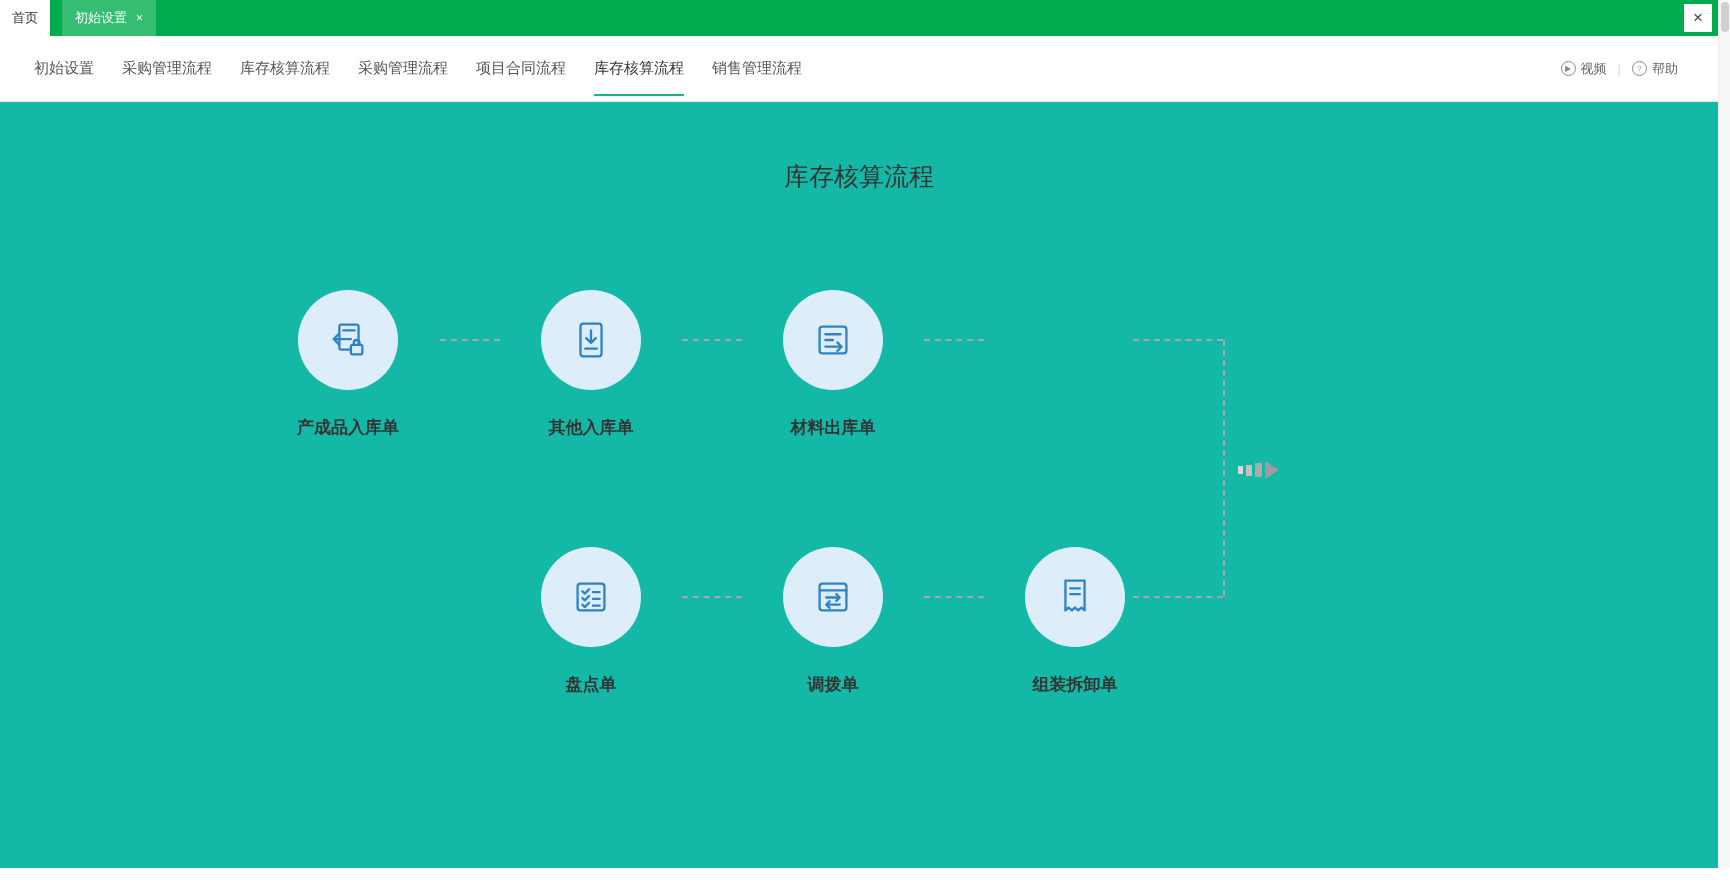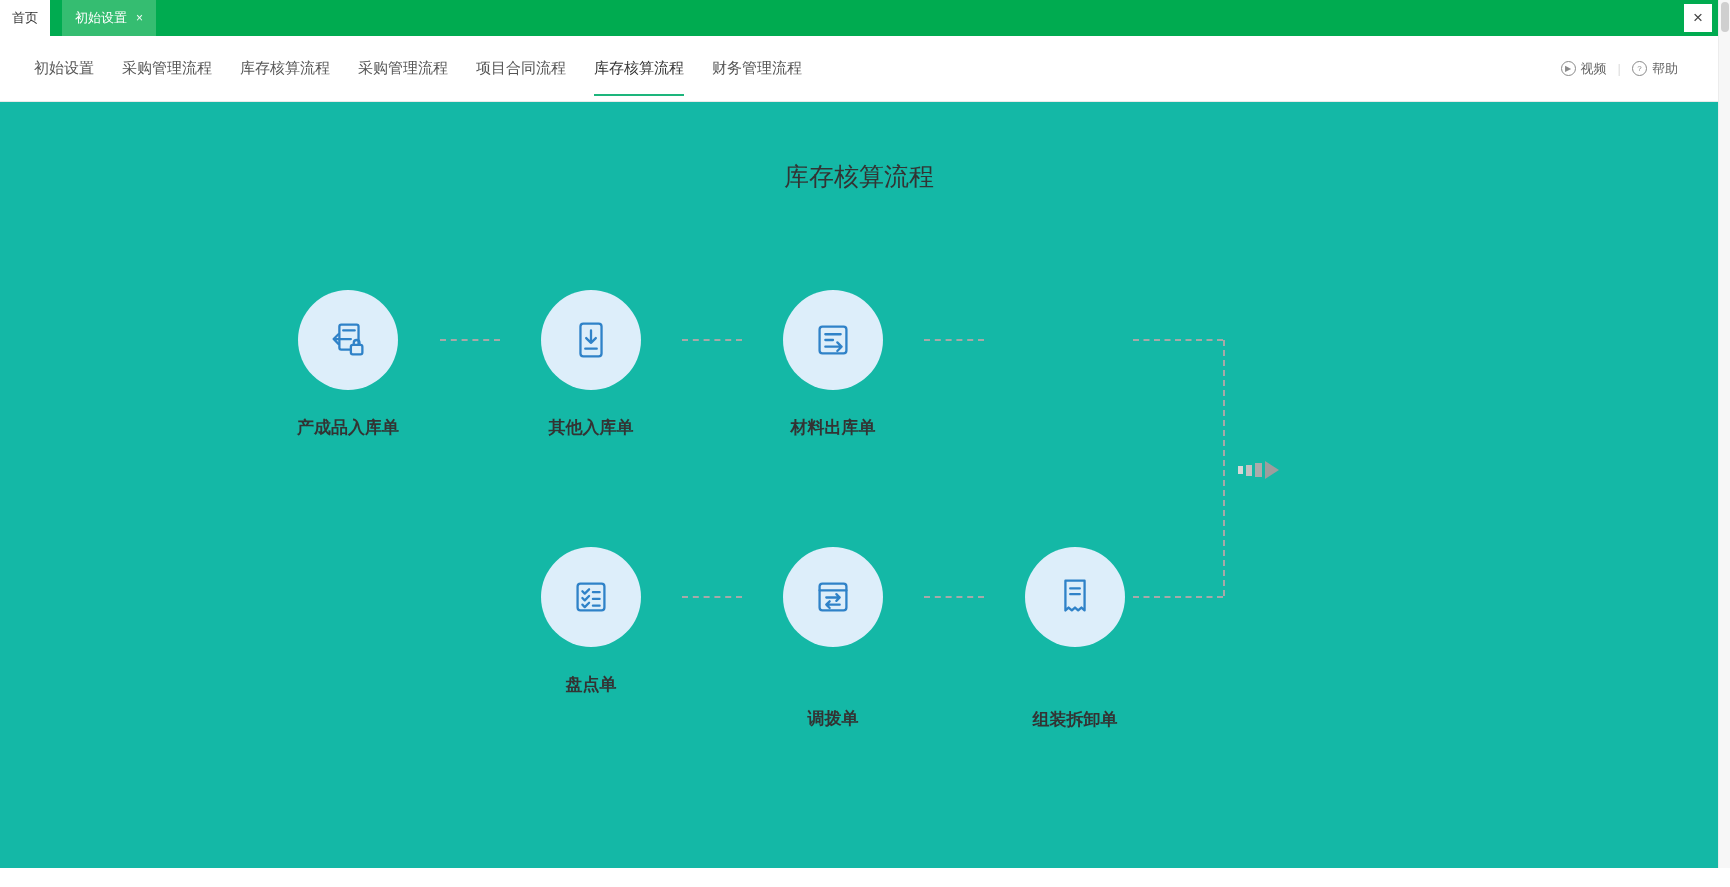--- a/index.html
+++ b/index.html
@@ -80,21 +80,21 @@
     <div class="tab">
         <span>采购管理流程</span>
       </div>
     <div class="tab">
         <span>项目合同流程</span>
       </div>
     <div class="tab active">
         <span>库存核算流程</span>
       </div>
     <div class="tab">
-        <span>财务管理流程</span>
+        <span>销售管理流程</span>
       </div>
 
     <div class="nav-right">
       <span class="nav-link">
         <span class="icon-circle">▶</span>
         <span>视频</span>
       </span>
       <span class="nav-divider">|</span>
       <span class="nav-link">
         <span class="icon-circle">?</span>
@@ -167,33 +167,33 @@
         <svg width="46" height="46" viewBox="0 0 48 48" fill="none" stroke="#2f82c8" stroke-width="2.4" stroke-linecap="round" stroke-linejoin="round">
           <rect x="10" y="10" width="28" height="28" rx="3"></rect>
           <path d="M15 18 l2.5 2.5 L22 16 M26 19 H33"></path>
           <path d="M15 25 l2.5 2.5 L22 23 M26 26 H33"></path>
           <path d="M15 32 l2.5 2.5 L22 30 M26 33 H33"></path>
         </svg>
       </div>
       <div class="node-label">盘点单</div>
     </div>
 
-    <div class="node" style="left:733px; top:547px;gap:34px;">
+    <div class="node" style="left:733px; top:547px;">
       <div class="node-circle">
         <svg width="46" height="46" viewBox="0 0 48 48" fill="none" stroke="#2f82c8" stroke-width="2.4" stroke-linecap="round" stroke-linejoin="round">
           <rect x="10" y="10" width="28" height="28" rx="3"></rect>
           <path d="M10 17 H38"></path>
           <path d="M17 24.5 H31 M27.5 21 L31 24.5 L27.5 28"></path>
           <path d="M31 32 H17 M20.5 28.5 L17 32 L20.5 35.5"></path>
         </svg>
       </div>
       <div class="node-label">调拨单</div>
     </div>
 
-    <div class="node" style="left:975px; top:547px;gap:35px;">
+    <div class="node" style="left:975px; top:547px;">
       <div class="node-circle">
         <svg width="46" height="46" viewBox="0 0 48 48" fill="none" stroke="#2f82c8" stroke-width="2.4" stroke-linecap="round" stroke-linejoin="round">
           <path d="M14 7 H34 V38 L30.7 35 L27.3 38 L24 35 L20.7 38 L17.3 35 L14 38 Z"></path>
           <path d="M19 15 H29"></path>
           <path d="M19 21 H29"></path>
         </svg>
       </div>
       <div class="node-label">组装拆卸单</div>
     </div>
 

